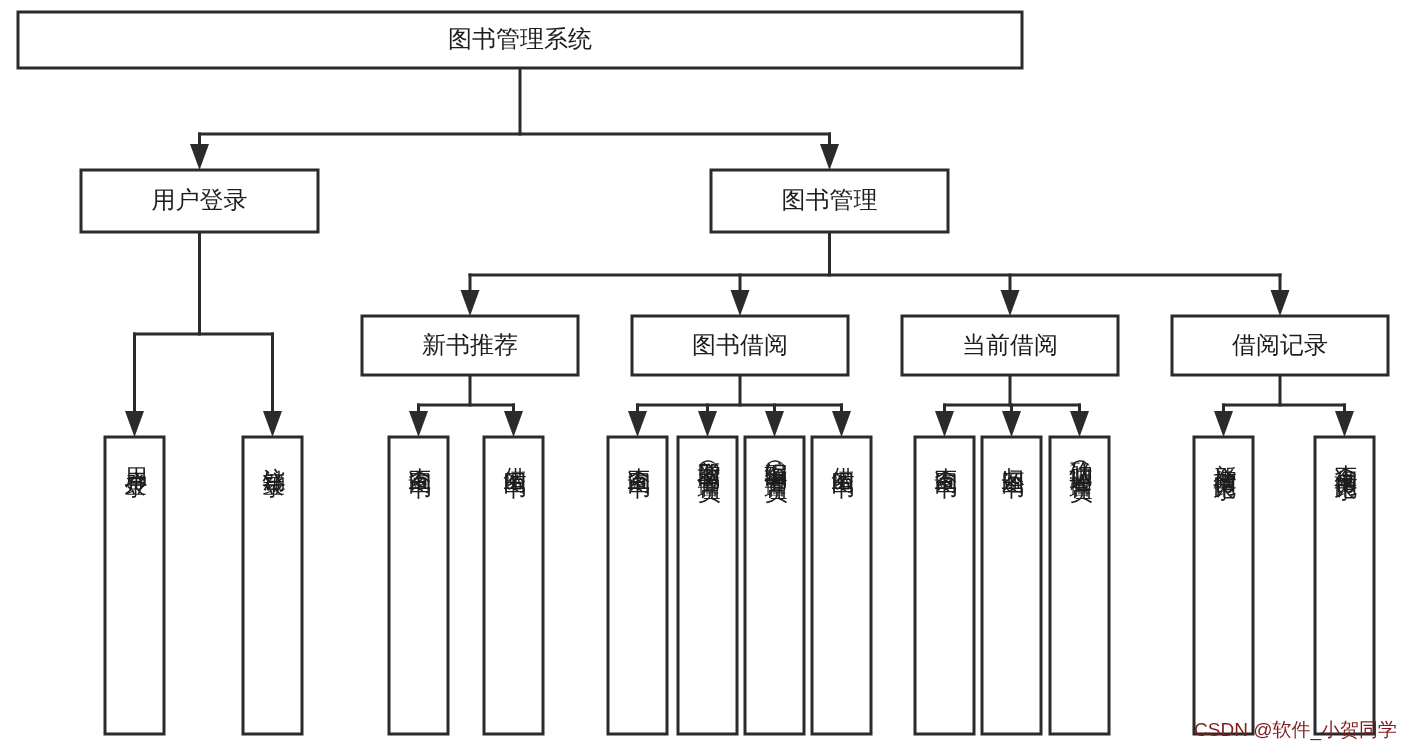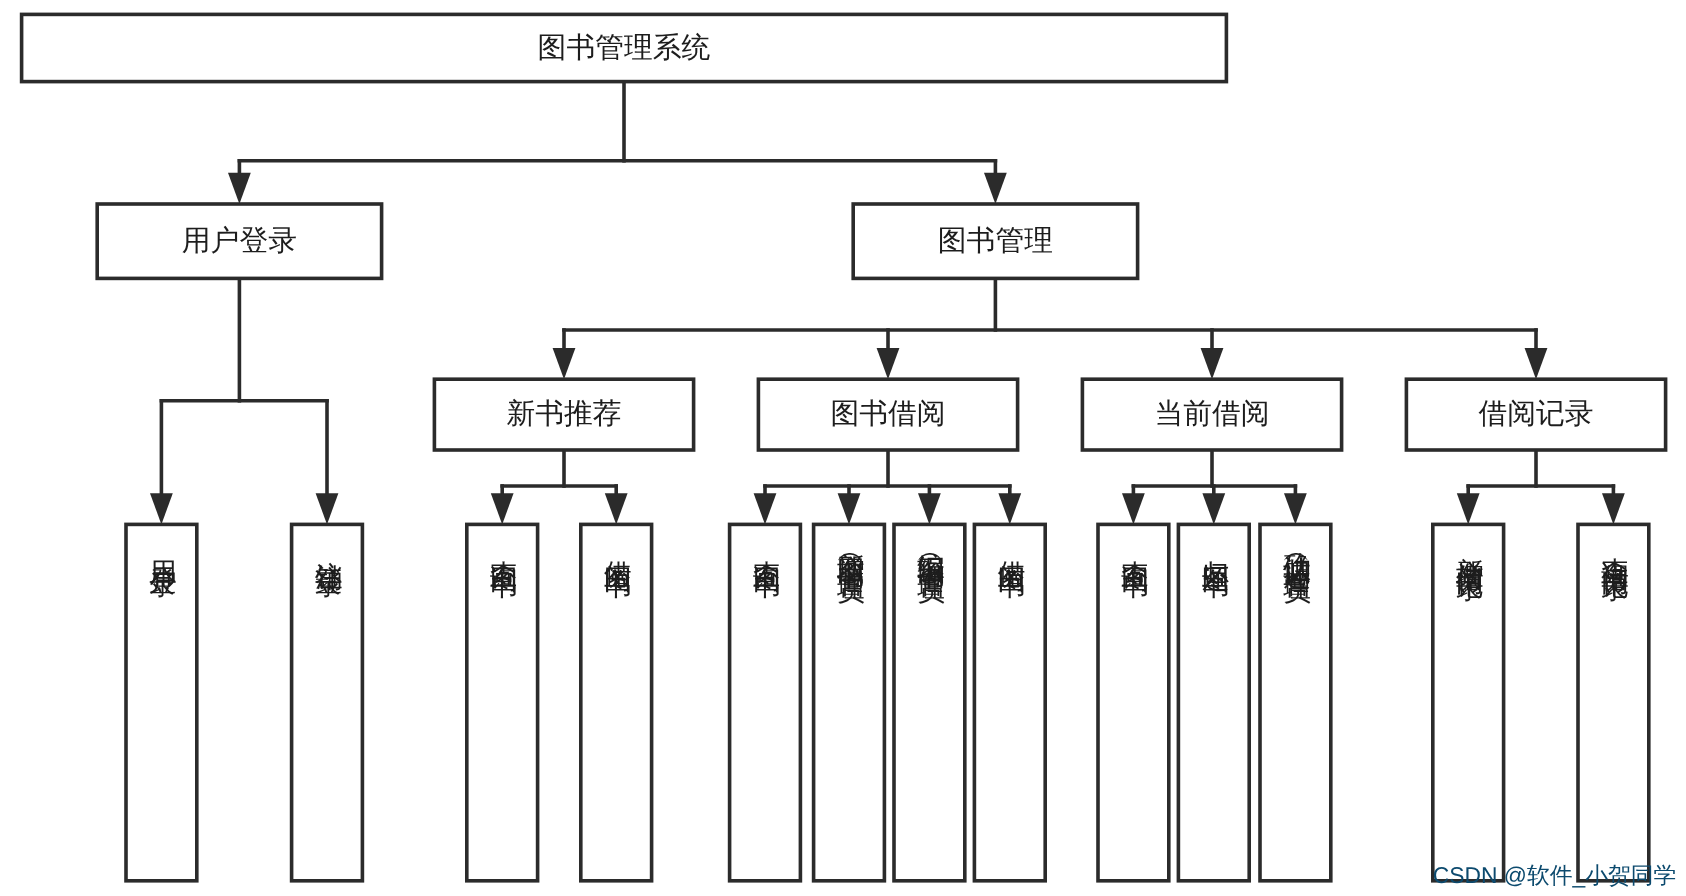--- a/index.html
+++ b/index.html
@@ -23,21 +23,21 @@
   }
   .node-label.vertical{
     writing-mode:vertical-rl;
     text-orientation:upright;
     letter-spacing:3px;
     font-size:23px;
   }
   .watermark{
     position:absolute;
     right:8px;bottom:4px;
-    color:#0c4a6e;
+    color:#7f1d1d;
     font-size:19px;
     font-family:"Liberation Sans","DejaVu Sans",sans-serif;
     white-space:nowrap;
     user-select:none;
     padding-left:14px;
   }
 </style>
 </head>
 <body>
 

